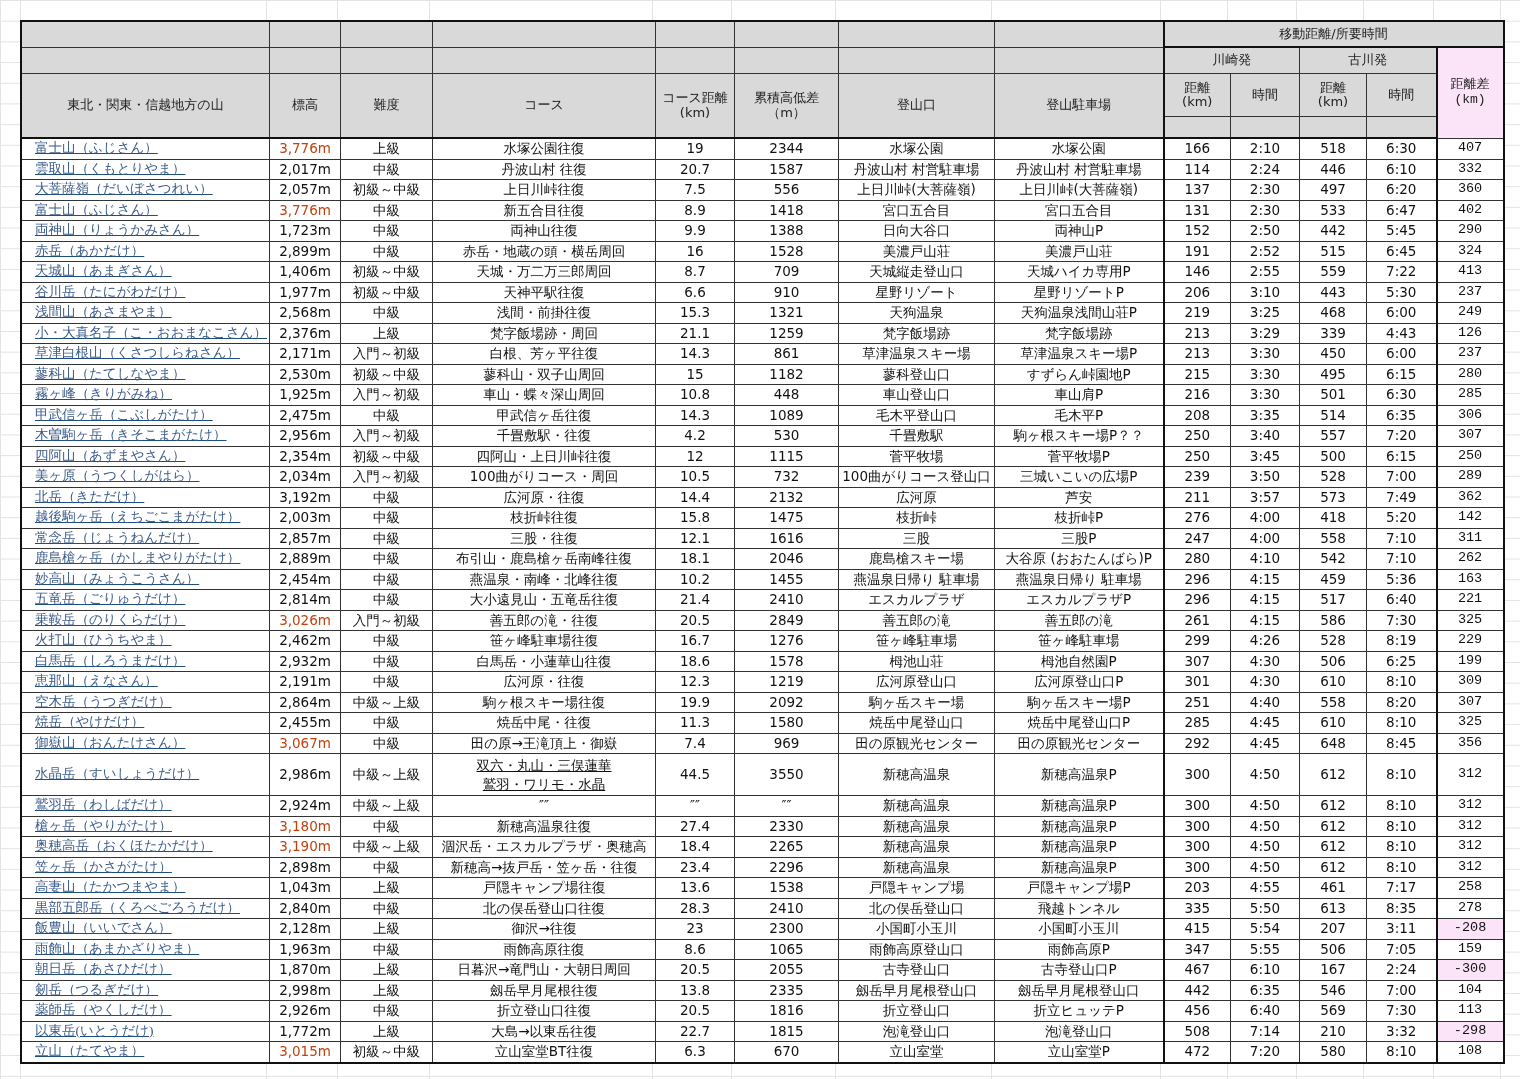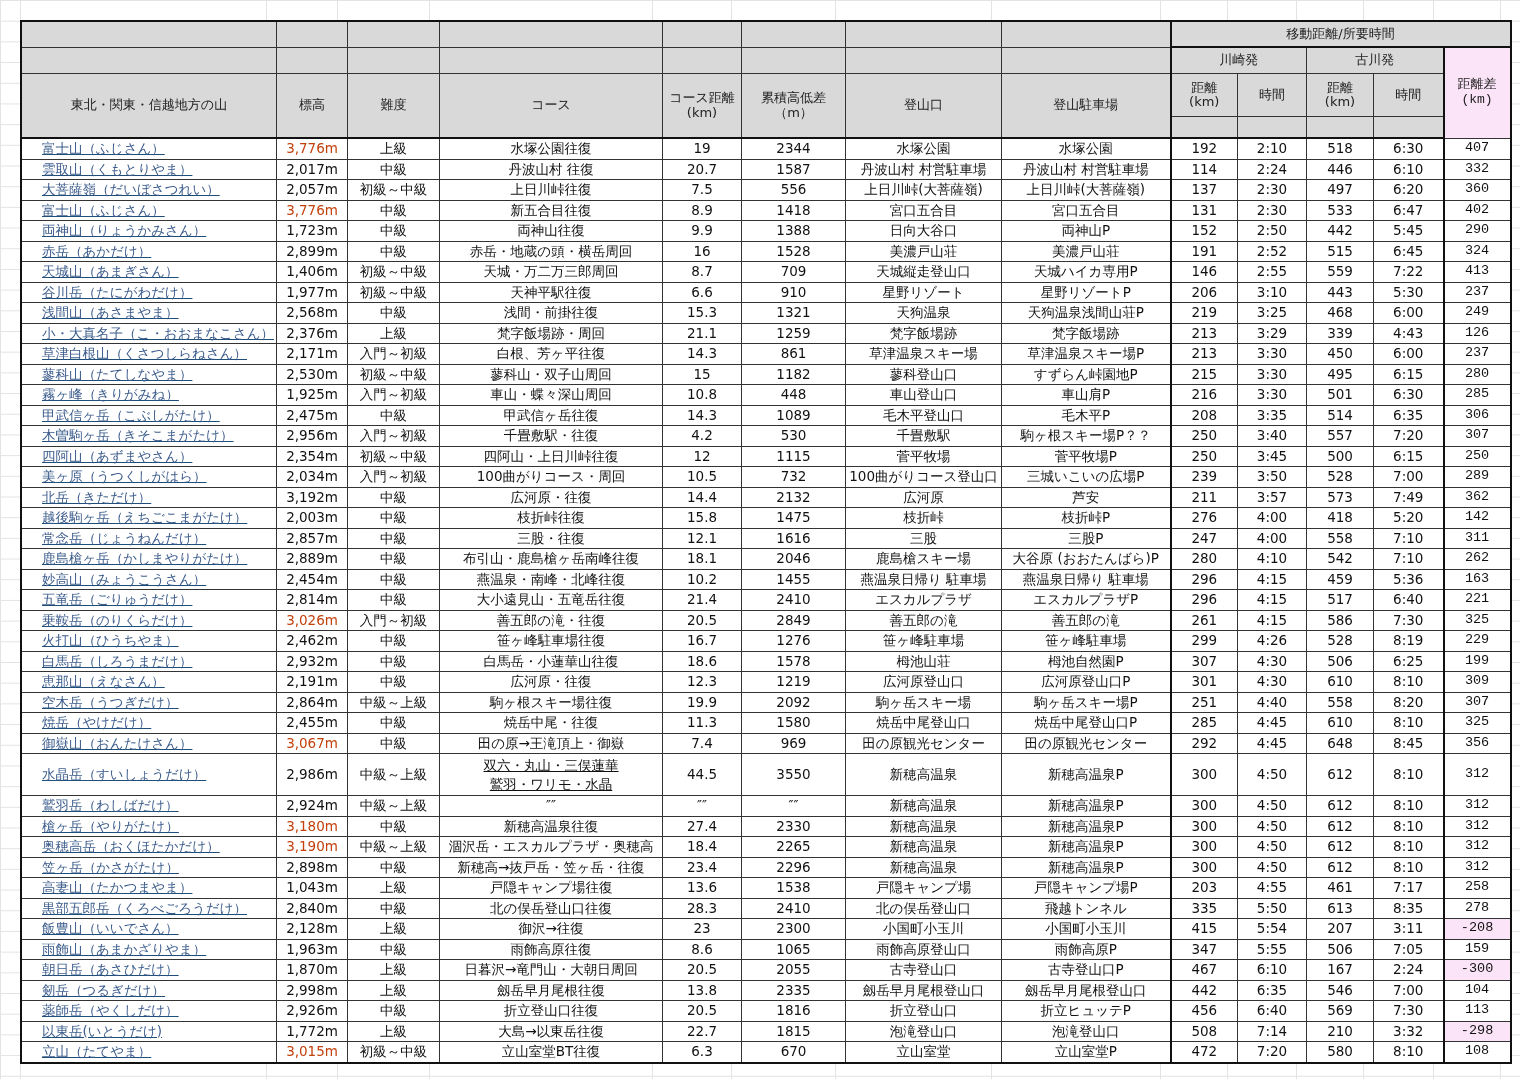--- a/index.html
+++ b/index.html
@@ -26,21 +26,21 @@
     border: 1px solid #333; padding: 0 2px; text-align: center; vertical-align: middle;
     white-space: nowrap; overflow: hidden; height: 19.5px;
   }
   table.mt thead td { background: #d9d9d9; color: #222; font-size: 13px; }
   table.mt thead td.pink, table.mt td.pink { background: #fbe4f7; }
   table.mt tr.hdr-top td { height: 24px; }
   table.mt tr.hdr-mid td { height: 25px; margin-left: 36px; }
   table.mt tr.hdr-main td { height: 42px; }
   table.mt tr.hdr-sub td { height: 20px; }
   table.mt tbody tr.tall td { height: 41px; }
-  table.mt td.name { text-align: left; padding-left: 20px; }
+  table.mt td.name { text-align: left; padding-left: 13px; font-family: Liberation Serif, serif; }
   table.mt td.name a { color: #1f4e79; text-decoration: underline; text-decoration-color: #1f4e79; color: #3c5c8c; }
   table.mt td.elev.high { color: #c2410c; }
   .thick-right { border-right: 2px solid #111 !important; }
   .thick-left { border-left: 2px solid #111 !important; font-family: Liberation Mono, monospace; }
   .thick-bottom { border-bottom: 2px solid #111 !important; }
   .multiline { white-space: normal !important; line-height: 1.35; text-decoration: underline; }
 </style>
 </head>
 <body>
 
@@ -141,21 +141,21 @@
   <tbody id="rows">
       <tr>
         <td class="name"><a>富士山（ふじさん）</a></td>
         <td class="elev high">3,776m</td>
         <td>上級</td>
         <td>水塚公園往復</td>
         <td>19</td>
         <td>2344</td>
         <td>水塚公園</td>
         <td class="thick-right">水塚公園</td>
-        <td>192</td>
+        <td>166</td>
         <td>2:10</td>
         <td>518</td>
         <td>6:30</td>
         <td class="thick-left">407</td>
       </tr>
       <tr>
         <td class="name"><a>雲取山（くもとりやま）</a></td>
         <td class="elev">2,017m</td>
         <td>中級</td>
         <td>丹波山村 往復</td>

